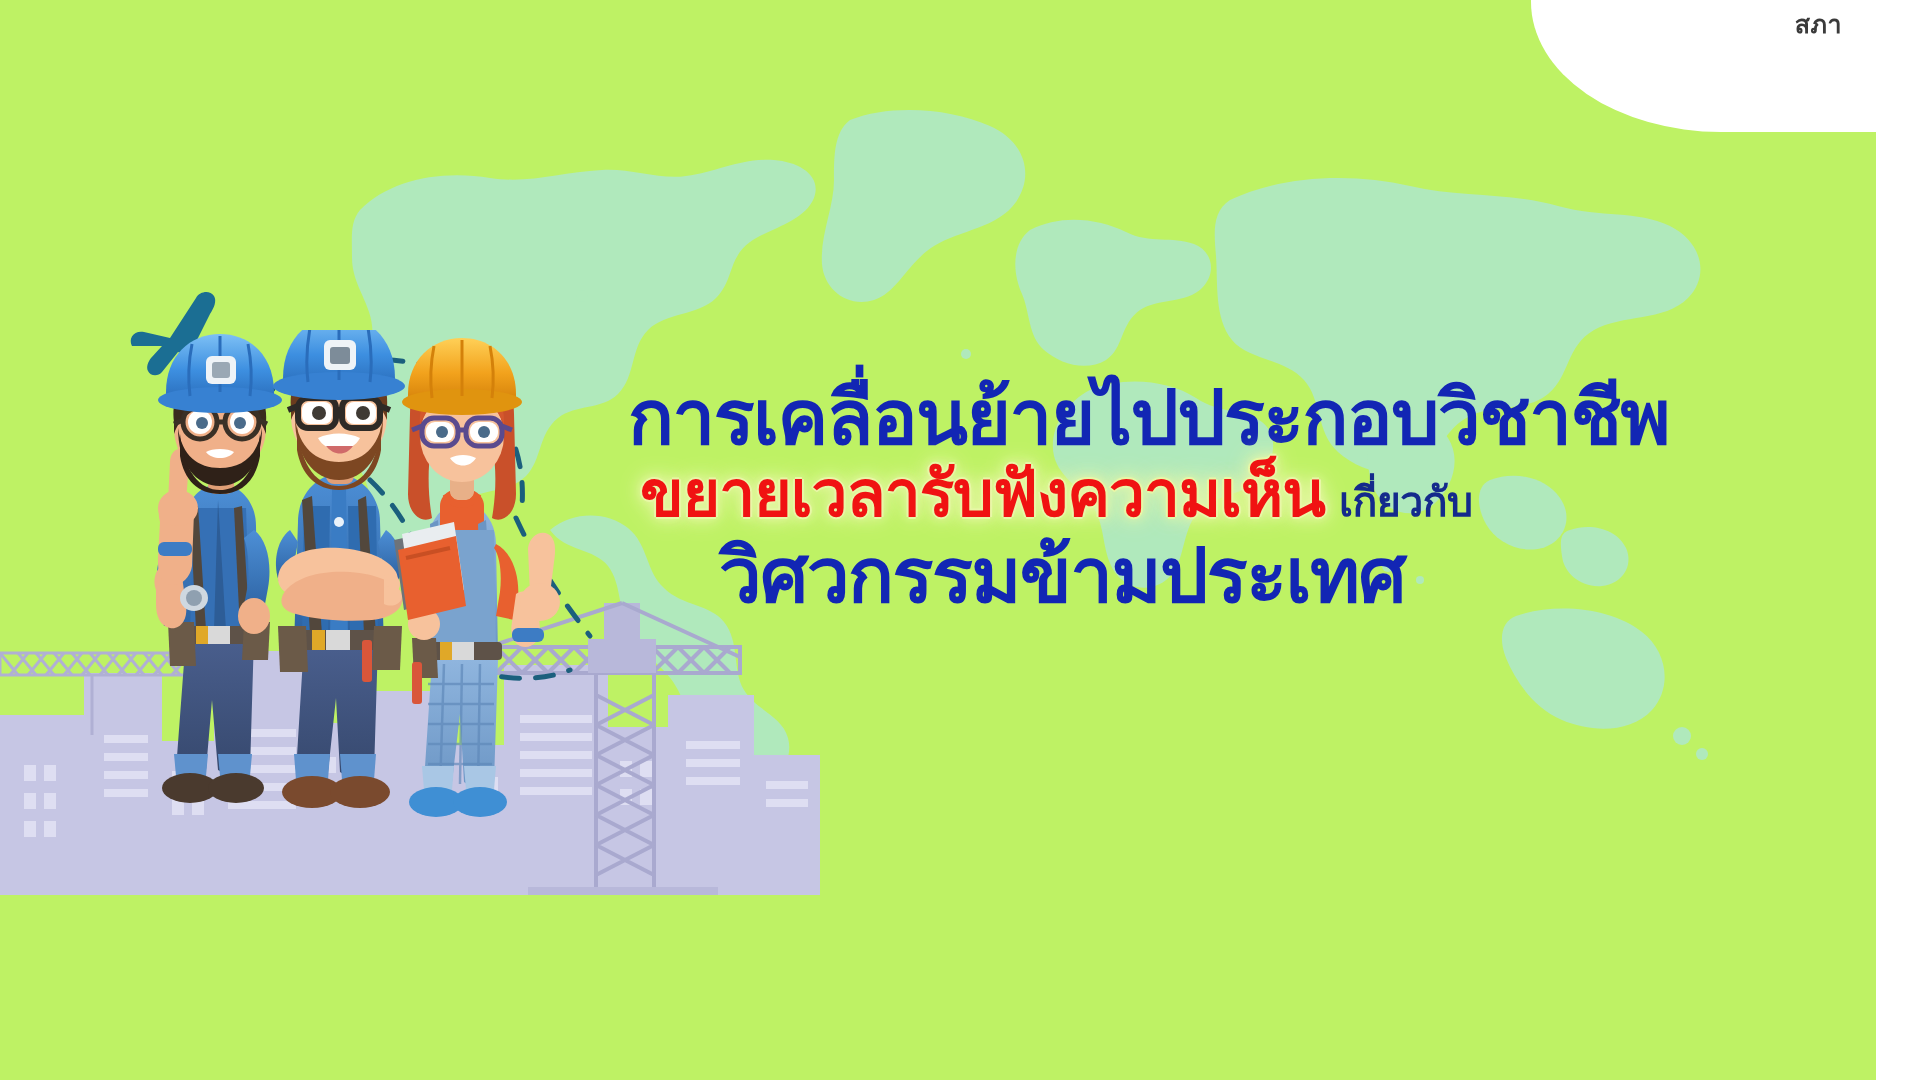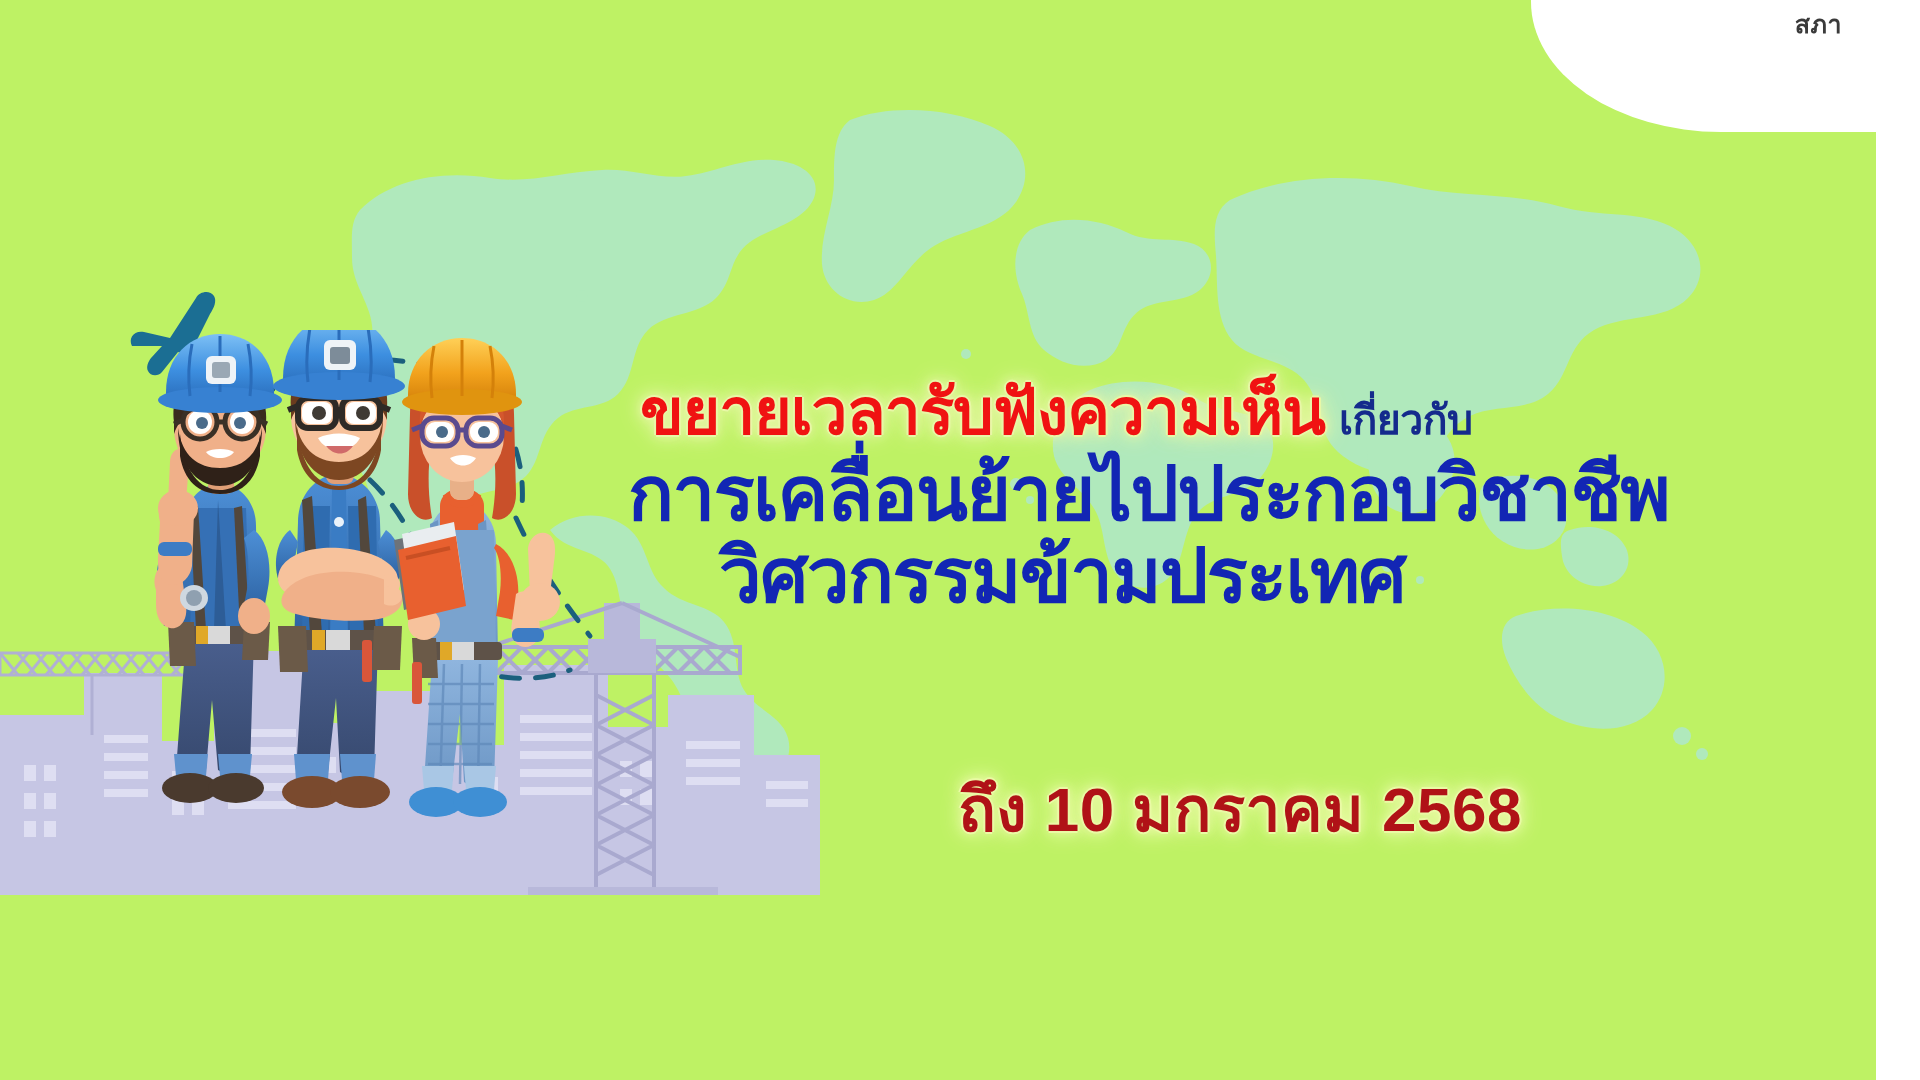--- a/index.html
+++ b/index.html
@@ -589,24 +589,21 @@
     </svg>
   </div>
 
   <div class="corner-white"></div>
 
   <div class="logo">
     <span class="logo-small">สภา</span>
   </div>
 
   <div class="headline">
+    <div class="line line2">การเคลื่อนย้ายไปประกอบวิชาชีพ</div>
     <div class="line line1">
       <span class="t-red">ขยายเวลารับฟังความเห็น</span><span class="t-blue-sm">เกี่ยวกับ</span>
     </div>
-    <div class="line line2">การเคลื่อนย้ายไปประกอบวิชาชีพ</div>
     <div class="line line3">วิศวกรรมข้ามประเทศ</div>
   </div>
 
-  <div class="dateline">
-    <span class="t-date">ถึง 10 มกราคม 2568</span>
-  </div>
 
 </div>
 
 </body></html>

